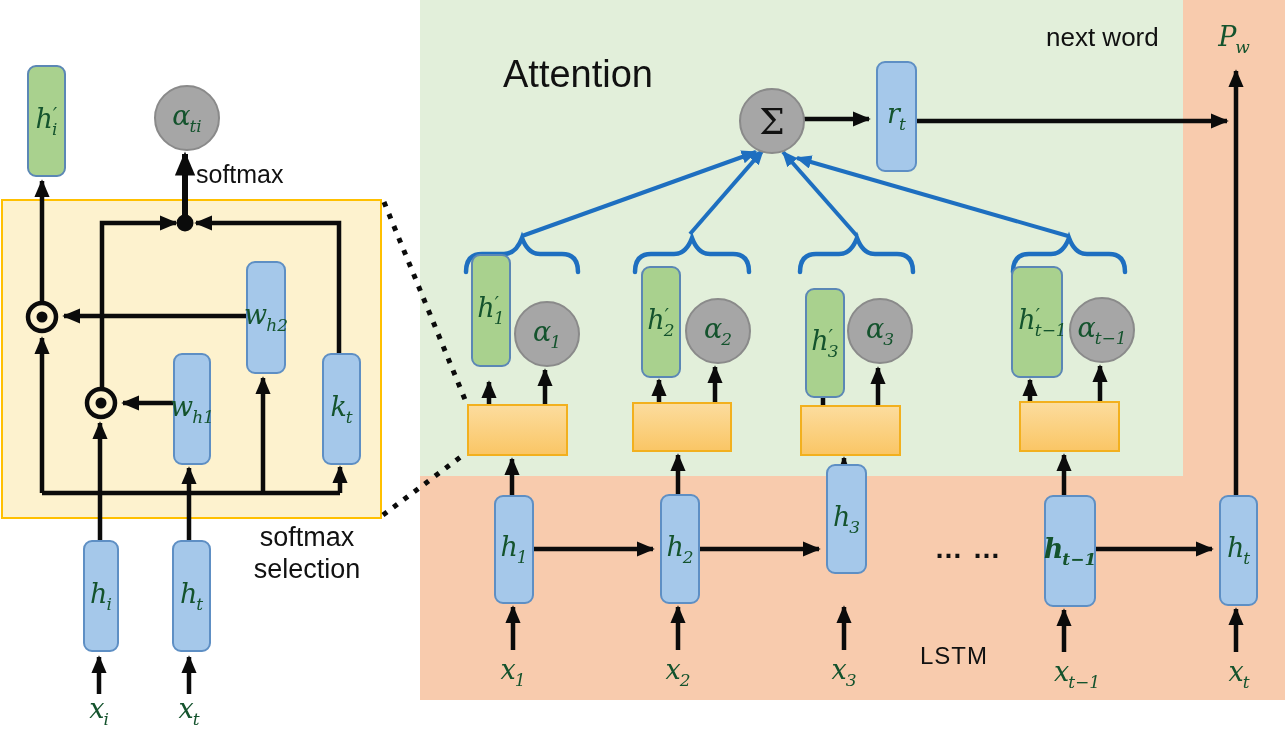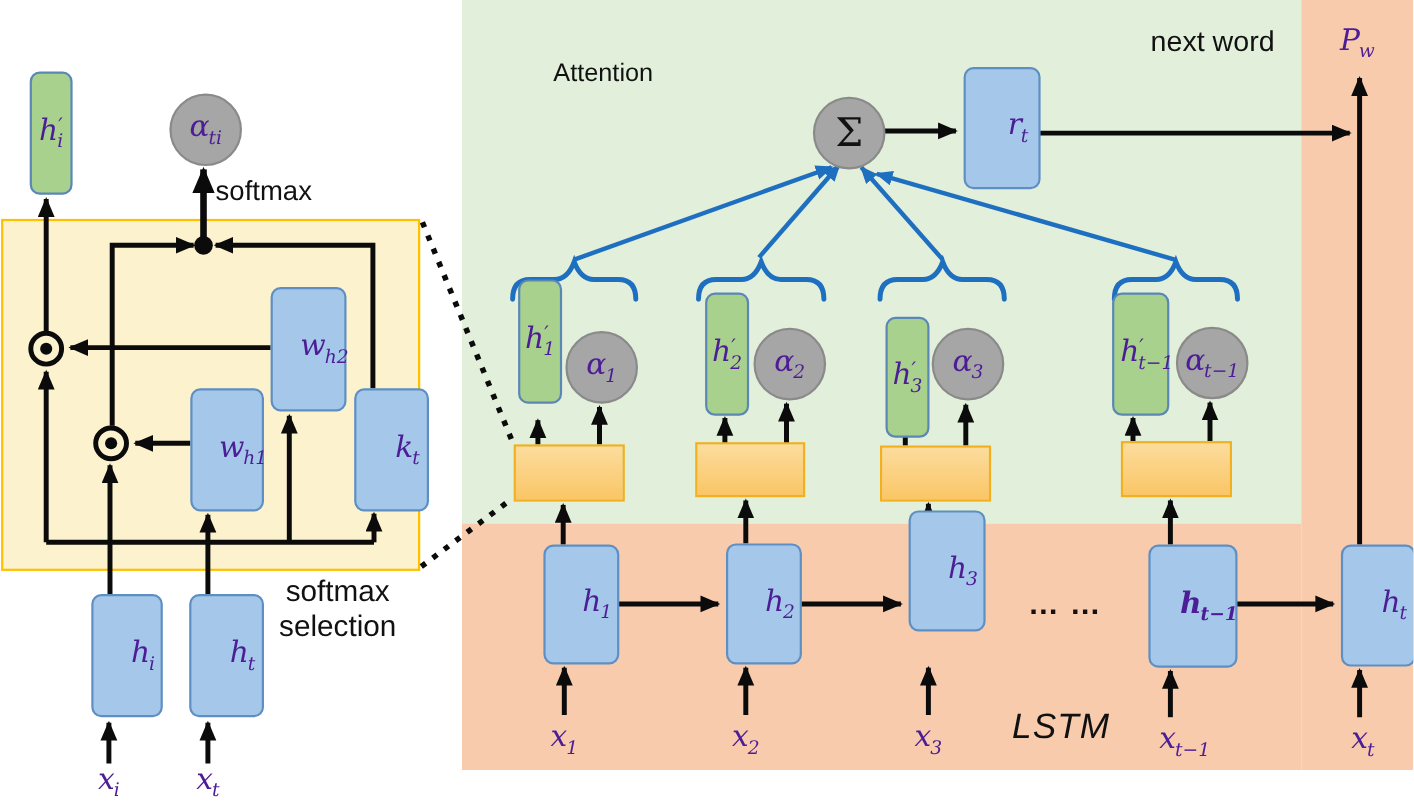--- a/index.html
+++ b/index.html
@@ -6,34 +6,34 @@
   #canvas{position:relative;width:1285px;height:736px;background:#ffffff;overflow:hidden;
           font-family:"Liberation Sans",sans-serif;}
   .bg{position:absolute;z-index:0;}
   #attn-bg{left:420px;top:0;width:763px;height:476px;background:#E2EFDA;}
   #lstm-strip{left:1183px;top:0;width:102px;height:700px;background:#F8CBAD;}
   #lstm-band{left:420px;top:476px;width:763px;height:224px;background:#F8CBAD;}
   #membox{position:absolute;left:1px;top:199px;width:377px;height:316px;background:#FDF2CE;
           border:2px solid #FFC000;z-index:1;}
   #wires{position:absolute;left:0;top:0;z-index:2;}
   .node{position:absolute;z-index:3;display:flex;align-items:center;justify-content:center;}
-  .vrect{background:#A5C8EA;border:2px solid #5E8FC4;border-radius:9px;padding-left:29px;}
+  .vrect{background:#A5C8EA;border:2px solid #5E8FC4;border-radius:9px;}
   .grect{background:#A9D18E;border:2px solid #5B87B5;border-radius:9px;}
   .gcirc{background:#A6A6A6;border:2px solid #8A8A8A;border-radius:50%;}
   .orect{background:linear-gradient(180deg,#FCDC9D 0%,#FAC666 100%);border:2px solid #F2B01E;}
-  .m{font-family:"DejaVu Serif",serif;font-style:italic;font-size:27px;color:#4c1d95;
+  .m{font-family:"DejaVu Serif",serif;font-style:italic;font-size:27px;color:#14532d;
      white-space:nowrap;line-height:1;}
   .m sub{font-size:17px;font-style:italic;vertical-align:-7px;margin-left:-1px;}
   .m sup{font-size:18px;vertical-align:7px;margin-left:0px;margin-right:-4px;}
   .txt{position:absolute;color:#111;z-index:4;white-space:nowrap;}
-  #attention-title{left:503px;top:53px;font-size:23px;}
+  #attention-title{left:503px;top:53px;font-size:38px;}
   #next-word{left:1046px;top:22px;font-size:26px;}
   #softmax{left:196px;top:160px;font-size:25px;}
   #caption{left:238px;top:521px;width:138px;font-size:27px;line-height:32px;text-align:center;}
-  #lstm-title{left:920px;top:642px;font-size:32px;letter-spacing:1px;font-style:italic;}
+  #lstm-title{left:920px;top:642px;font-size:24px;letter-spacing:1px;}
   #dots{left:928px;top:533px;width:80px;font-size:28px;font-weight:bold;letter-spacing:1px;text-align:center;z-index:4;}
   #sigma-lbl{font-family:"DejaVu Serif",serif;font-size:36px;color:#111;}
   .xlbl{z-index:4;text-align:center;}
 </style>
 </head>
 <body>
 
 <div id="canvas">
 
   <div class="bg" id="attn-bg"></div>

